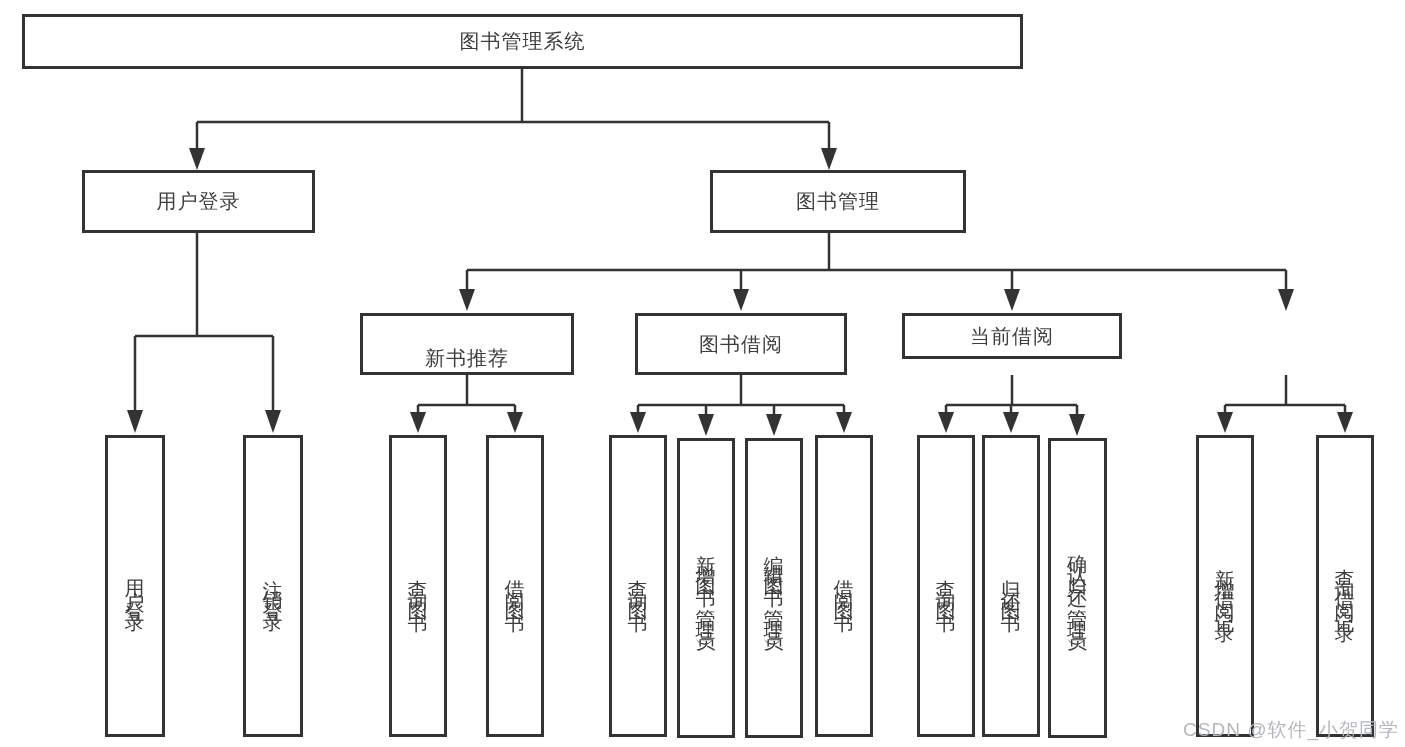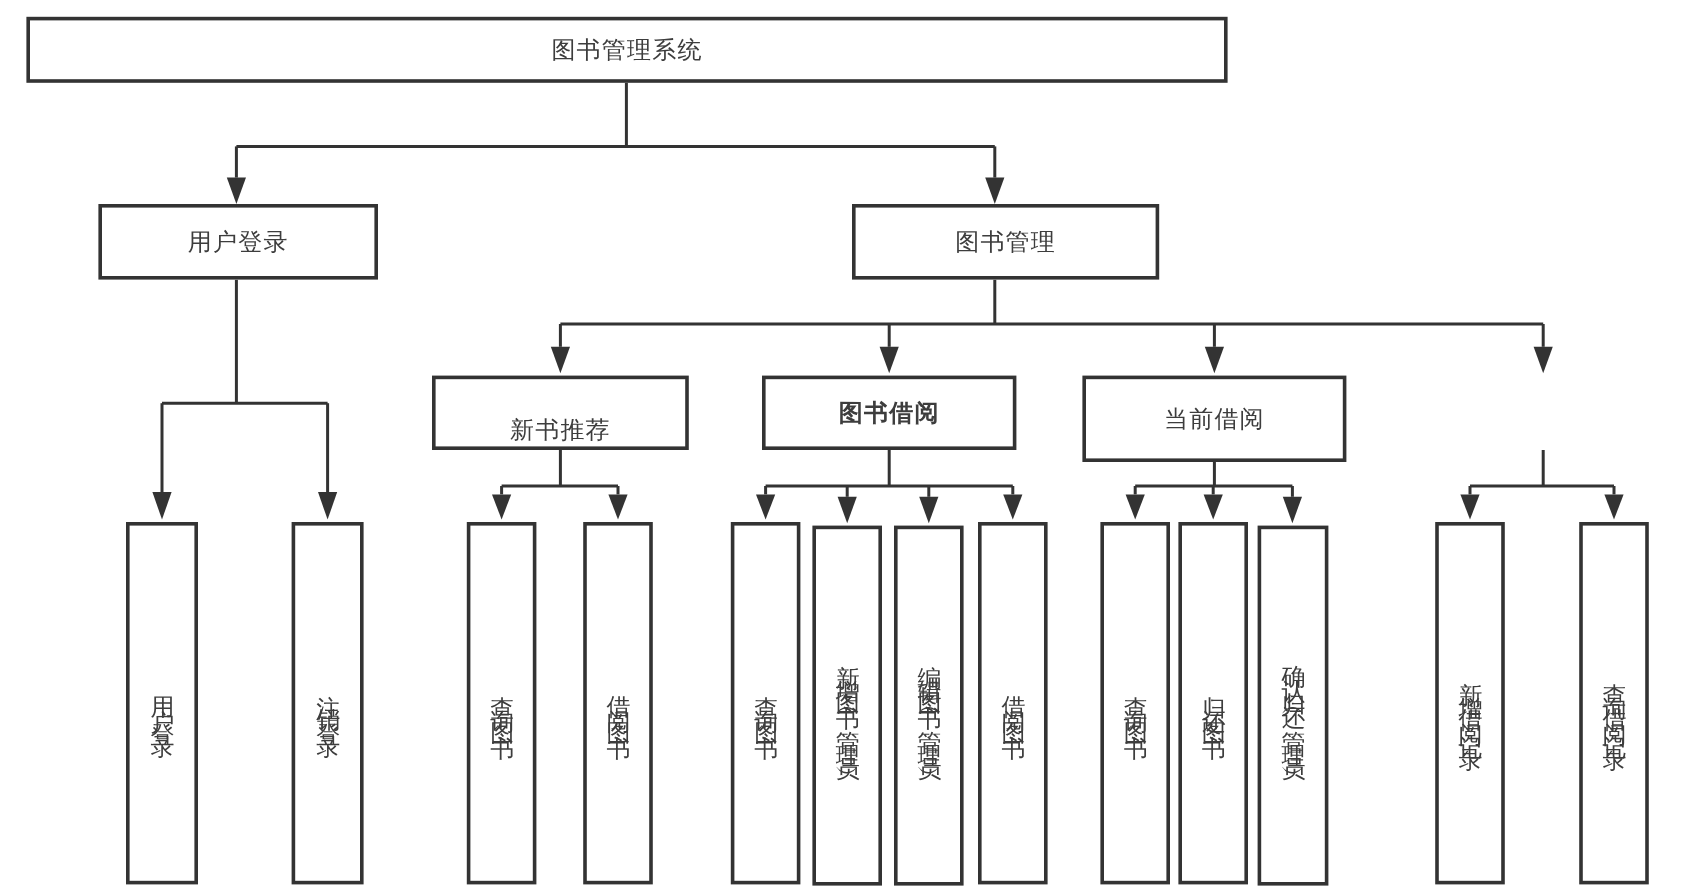--- a/index.html
+++ b/index.html
@@ -144,24 +144,24 @@
   <div class="box h" style="left:82px; top:170px; width:233px; height:63px;">
     <span>用户登录</span>
   </div>
   <div class="box h" style="left:710px; top:170px; width:256px; height:63px;">
     <span>图书管理</span>
   </div>
 
   <div class="box h" style="left:360px; top:313px; width:214px; height:62px;align-items:flex-end;">
     <span>新书推荐</span>
   </div>
-  <div class="box h" style="left:635px; top:313px; width:212px; height:62px;font-weight:bold;">
+  <div class="box h" style="left:635px; top:313px; width:212px; height:62px;">
     <span>图书借阅</span>
   </div>
-  <div class="box h" style="left:902px; top:313px; width:220px; height:72px;">
+  <div class="box h" style="left:902px; top:313px; width:220px; height:46px;">
     <span>当前借阅</span>
   </div>
 
   <div class="box v" style="left:105px; top:435px; width:60px; height:302px;">
     <span>用户登录</span>
   </div>
   <div class="box v" style="left:243px; top:435px; width:60px; height:302px;">
     <span>注销登录</span>
   </div>
 
@@ -195,14 +195,15 @@
     <span>确认归还（管理员）</span>
   </div>
 
   <div class="box v" style="left:1196px; top:435px; width:58px; height:302px;">
     <span>新增借阅记录</span>
   </div>
   <div class="box v" style="left:1316px; top:435px; width:58px; height:302px;">
     <span>查询借阅记录</span>
   </div>
 
+  <div class="watermark">CSDN @软件_小贺同学</div>
 
 </div>
 
 </body></html>

